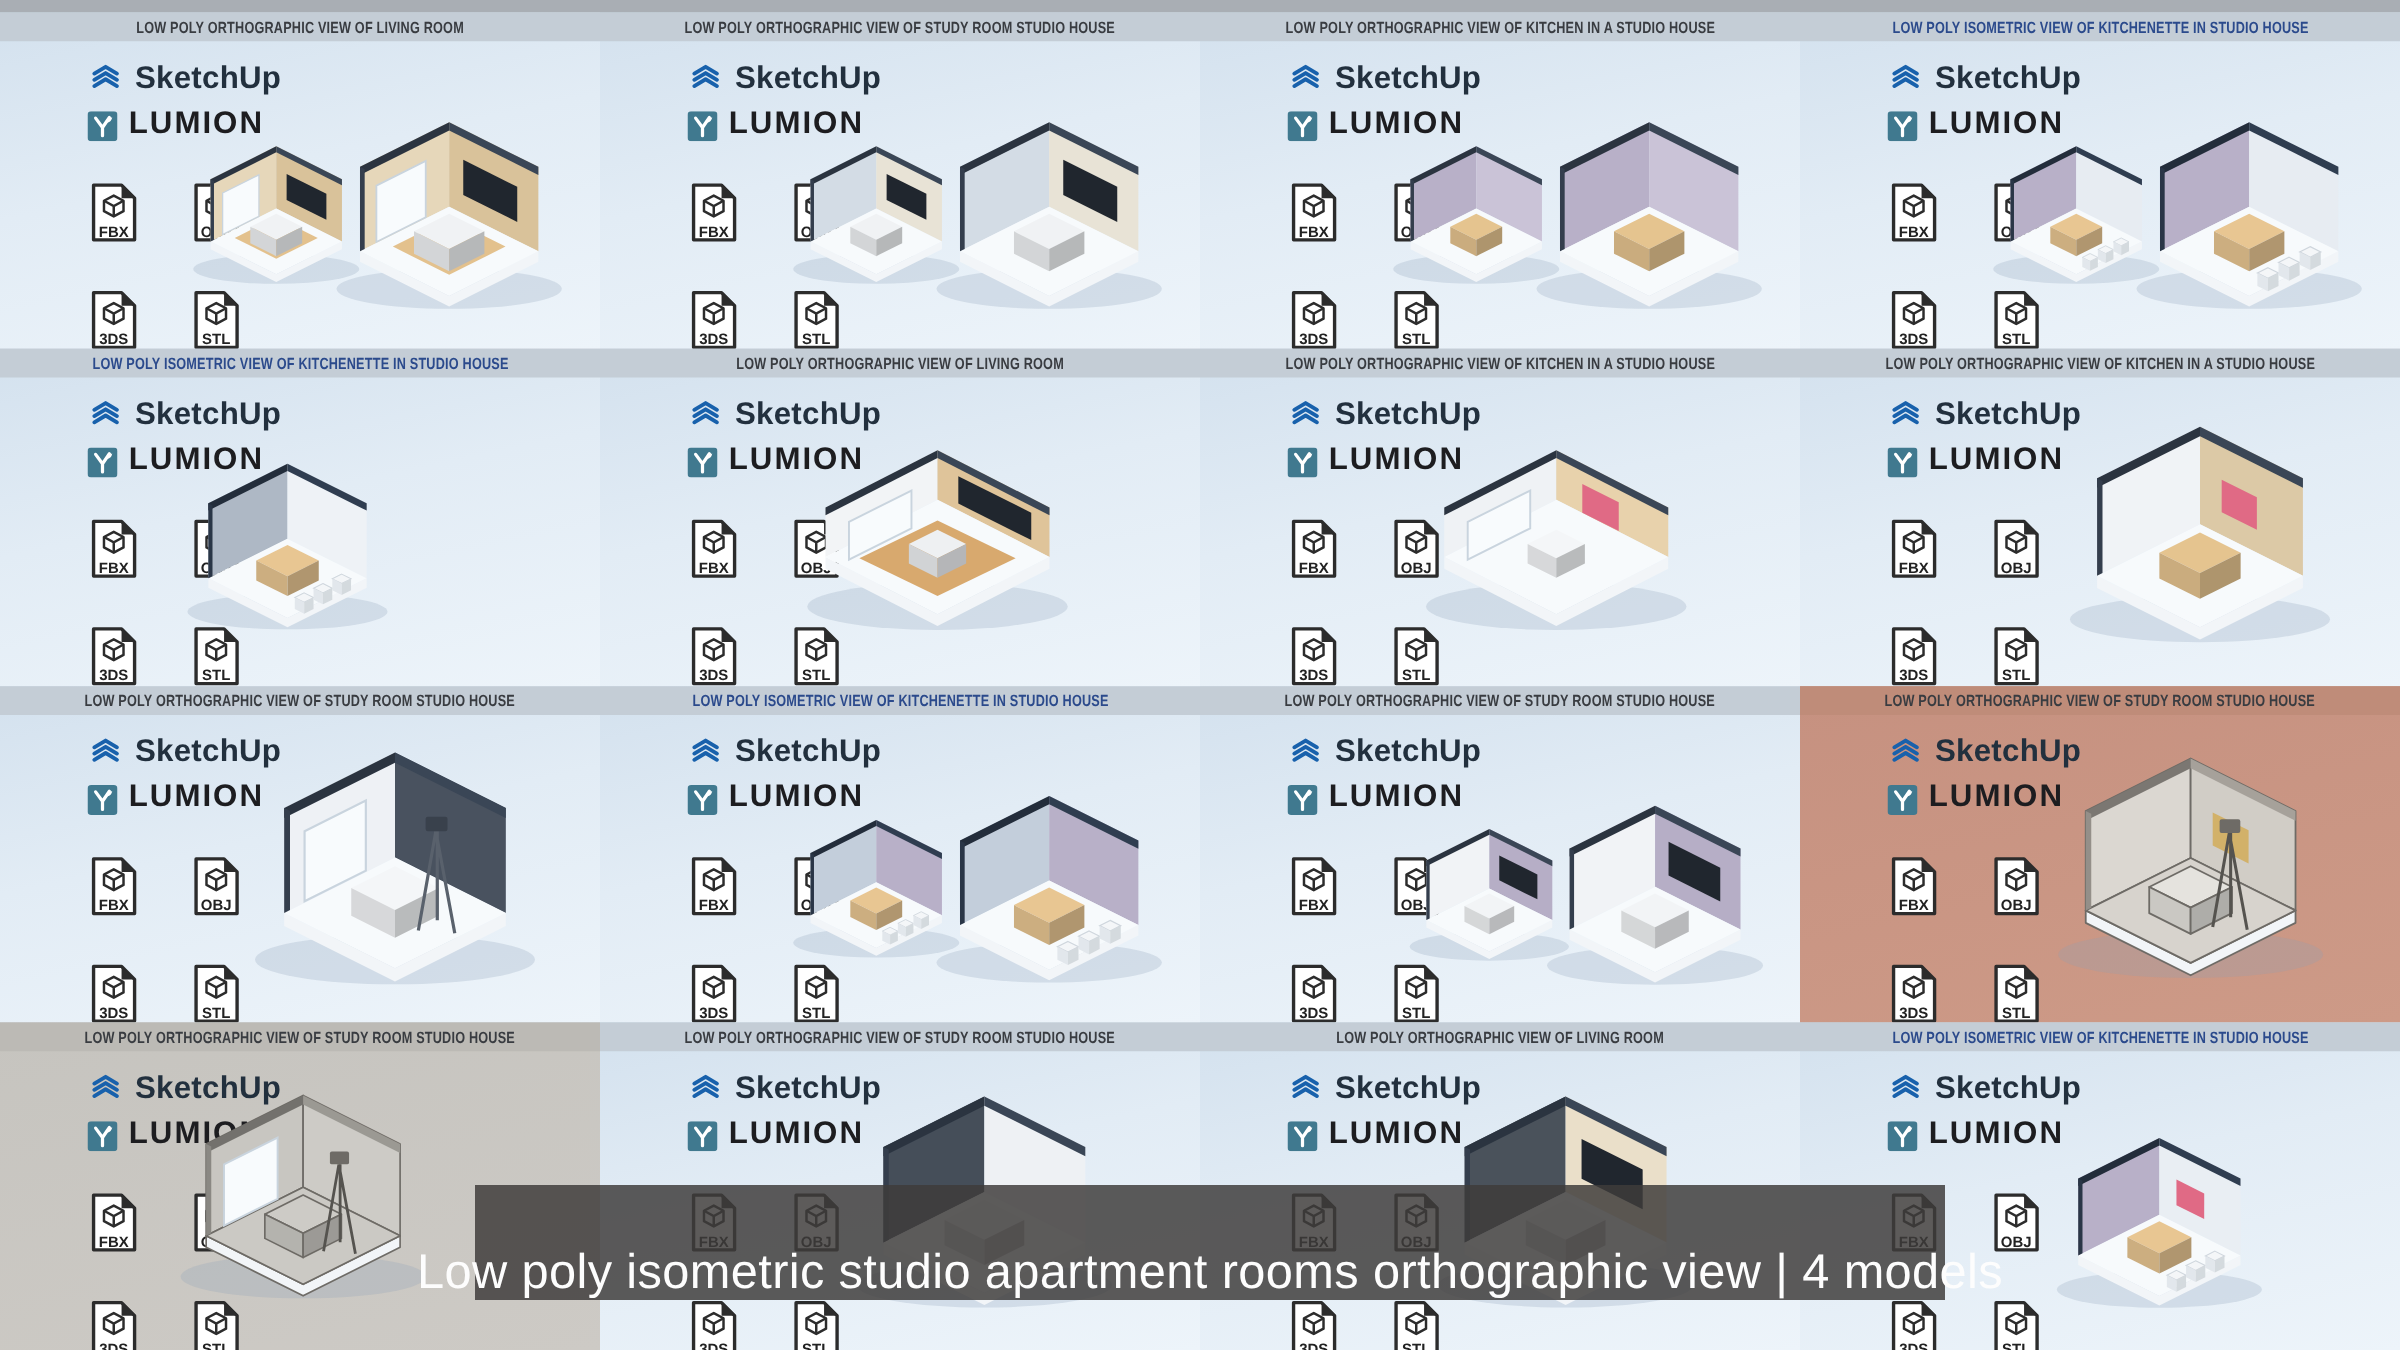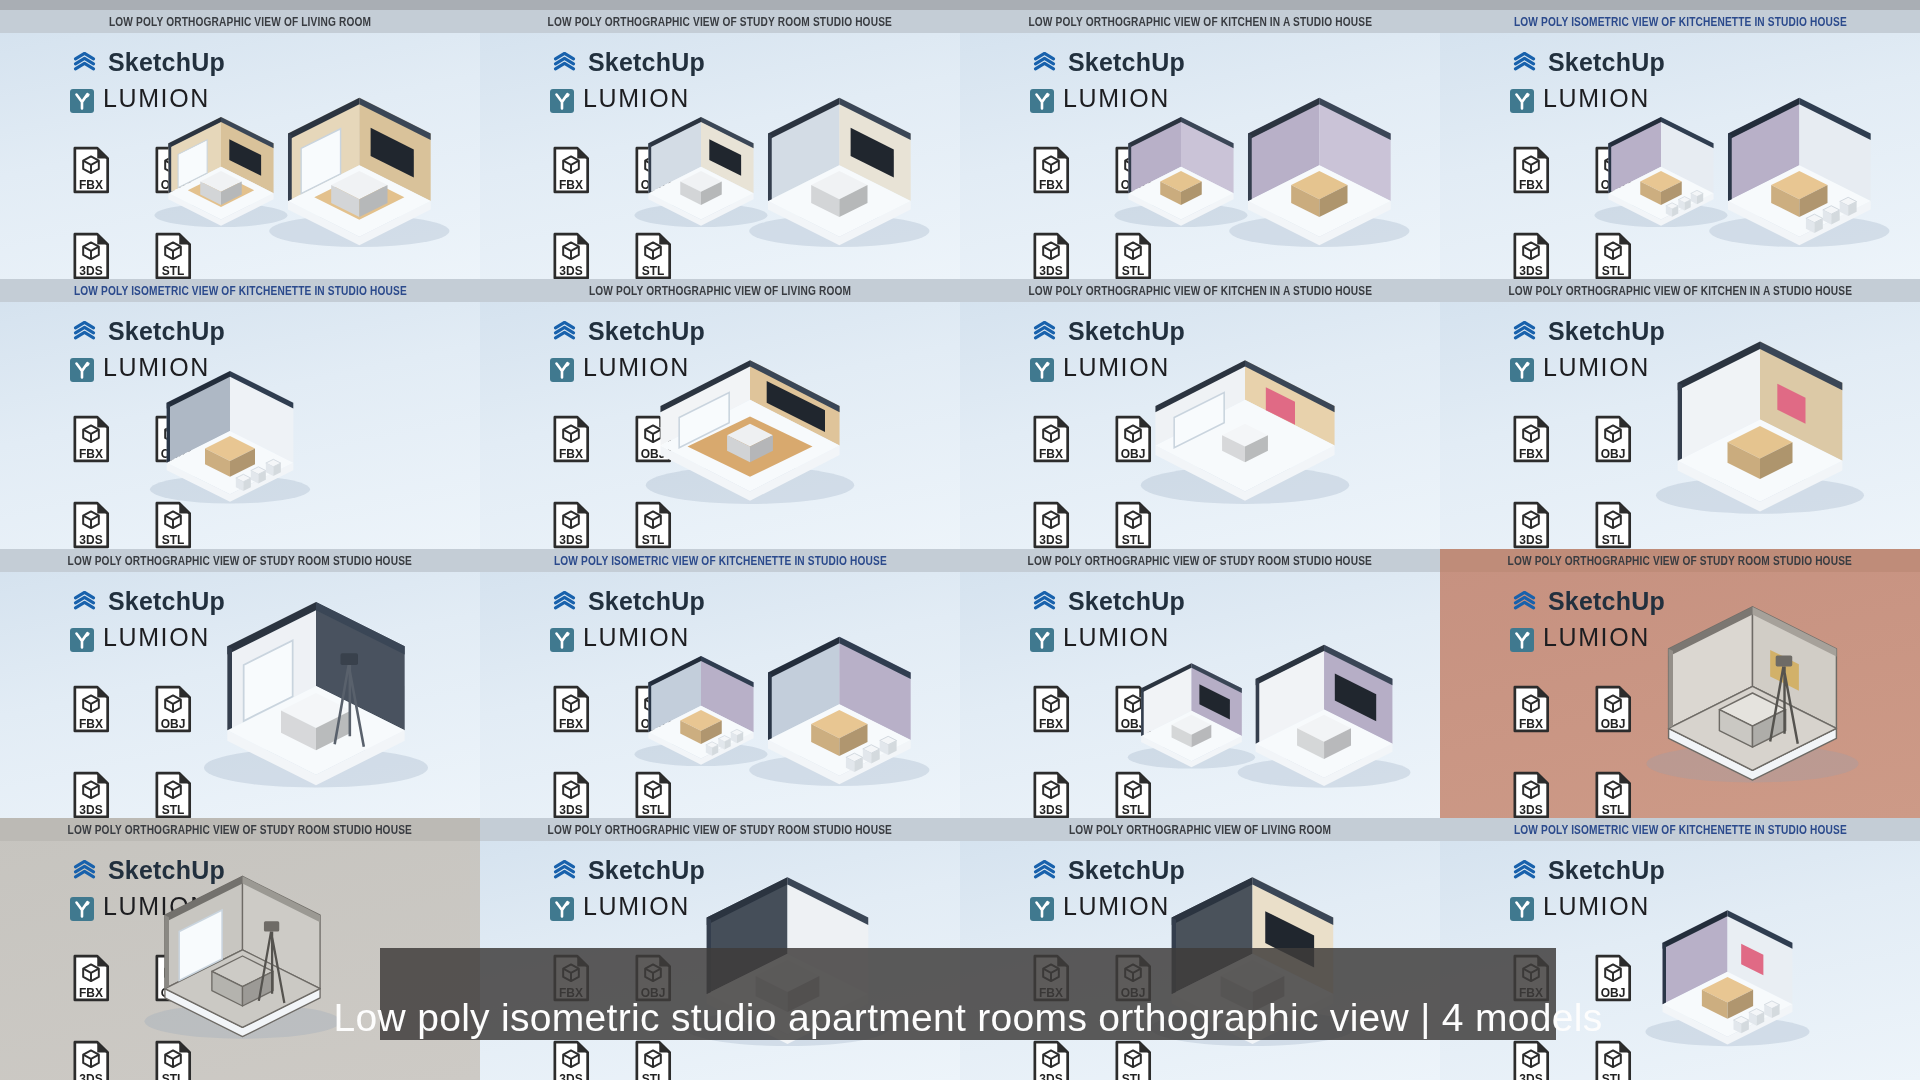--- a/index.html
+++ b/index.html
@@ -19,21 +19,21 @@
     display:inline-block;transform:scaleX(.78);transform-origin:center;}
   .t-dark{color:#393c41;}
   .t-blue{color:#2b4a8c;}
   .tile-body{position:absolute;left:0;top:23px;right:0;bottom:0;}
   .brand{position:absolute;left:70px;top:12px;}
   .brand-row{display:flex;align-items:flex-end;gap:9px;height:32px;}
   .brand-row.lu{margin-top:4px;}
   .su-icon{width:29px;height:29px;}
   .lu-icon{width:24px;height:24px;}
   .su-text{font-size:25px;font-weight:600;color:#22303e;letter-spacing:.2px;}
-  .lu-text{font-size:25px;font-weight:normal;color:#1d1d20;letter-spacing:1.6px;}
+  .lu-text{font-size:25px;font-weight:bold;color:#1d1d20;letter-spacing:1.6px;}
   .formats{position:absolute;left:70px;top:112px;display:grid;
     grid-template-columns:46px 46px;column-gap:12px;row-gap:10px;gap:36px;}
   .fmt{width:42px;height:50px;}
   .fmt svg{width:42px;height:50px;display:block;}
   .scene{position:absolute;right:8px;bottom:10px;}
   #banner{position:absolute;left:380px;top:948px;width:1176px;height:92px;
     background:rgba(62,60,58,0.84);display:flex;align-items:flex-end;justify-content:center;z-index:5;}
   #banner span{color:#fdfdfd;font-size:39px;letter-spacing:.3px;white-space:nowrap;}
 </style>
 </head>

